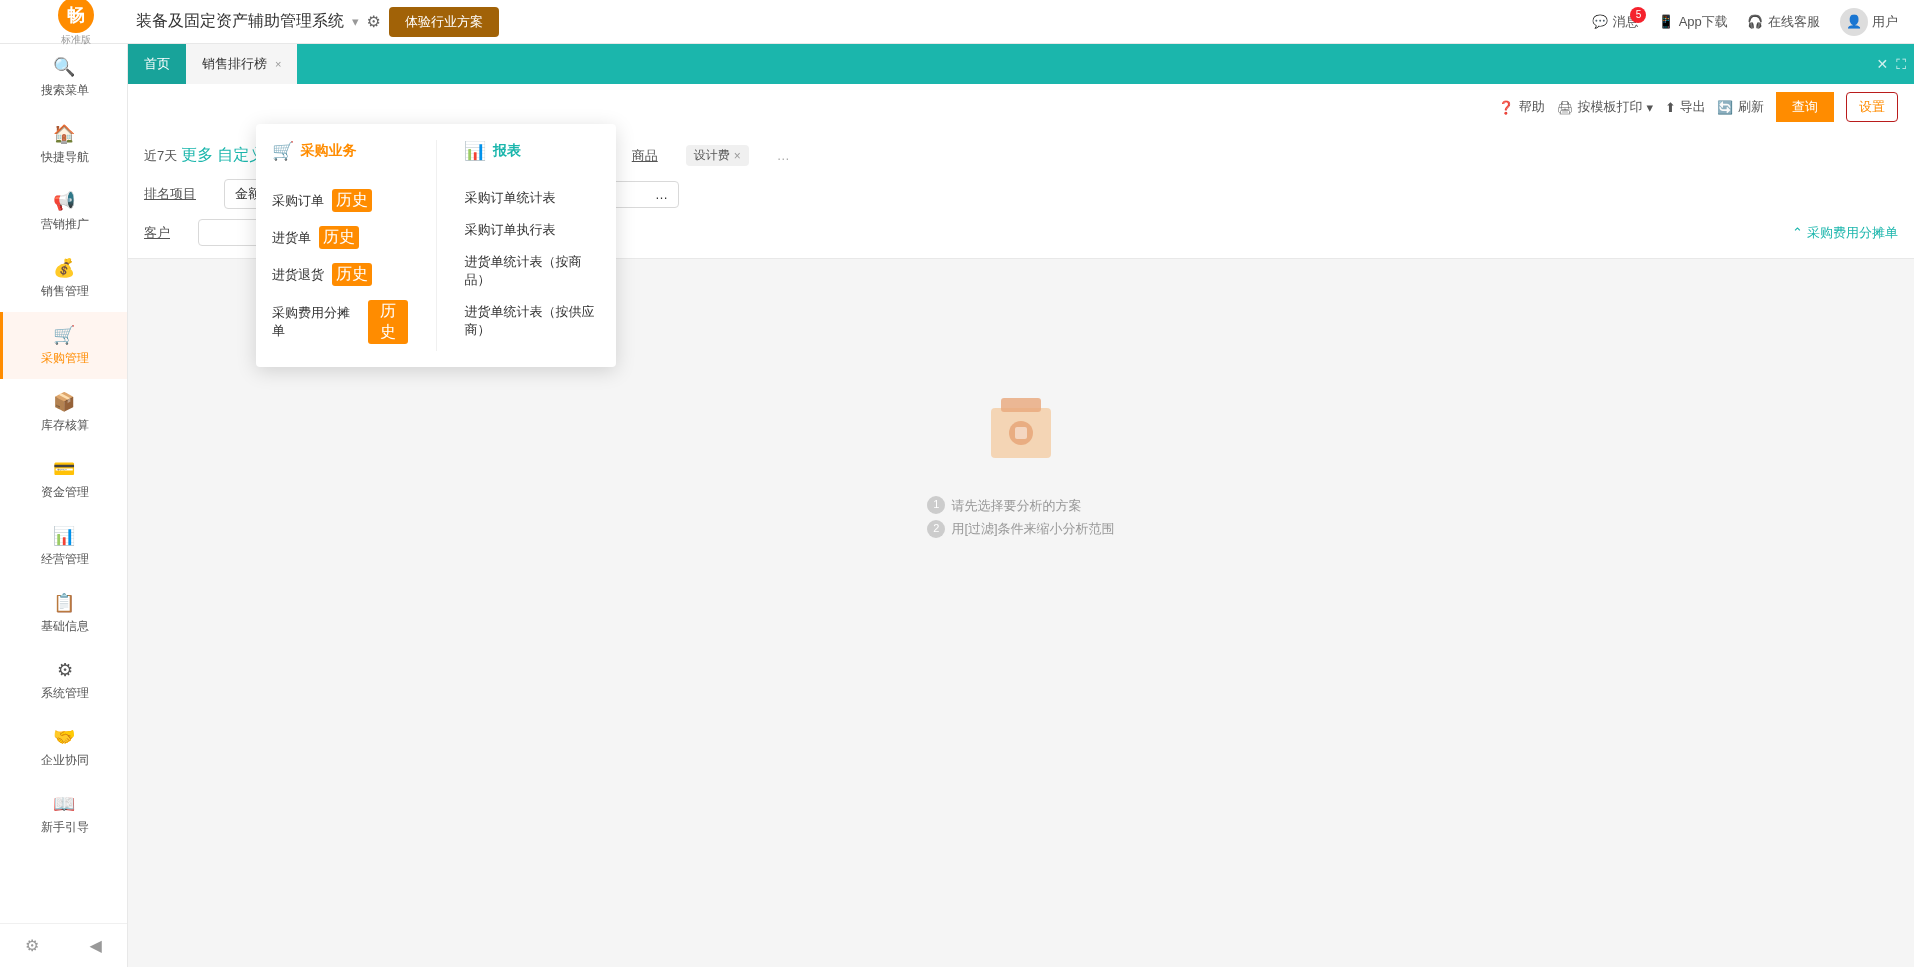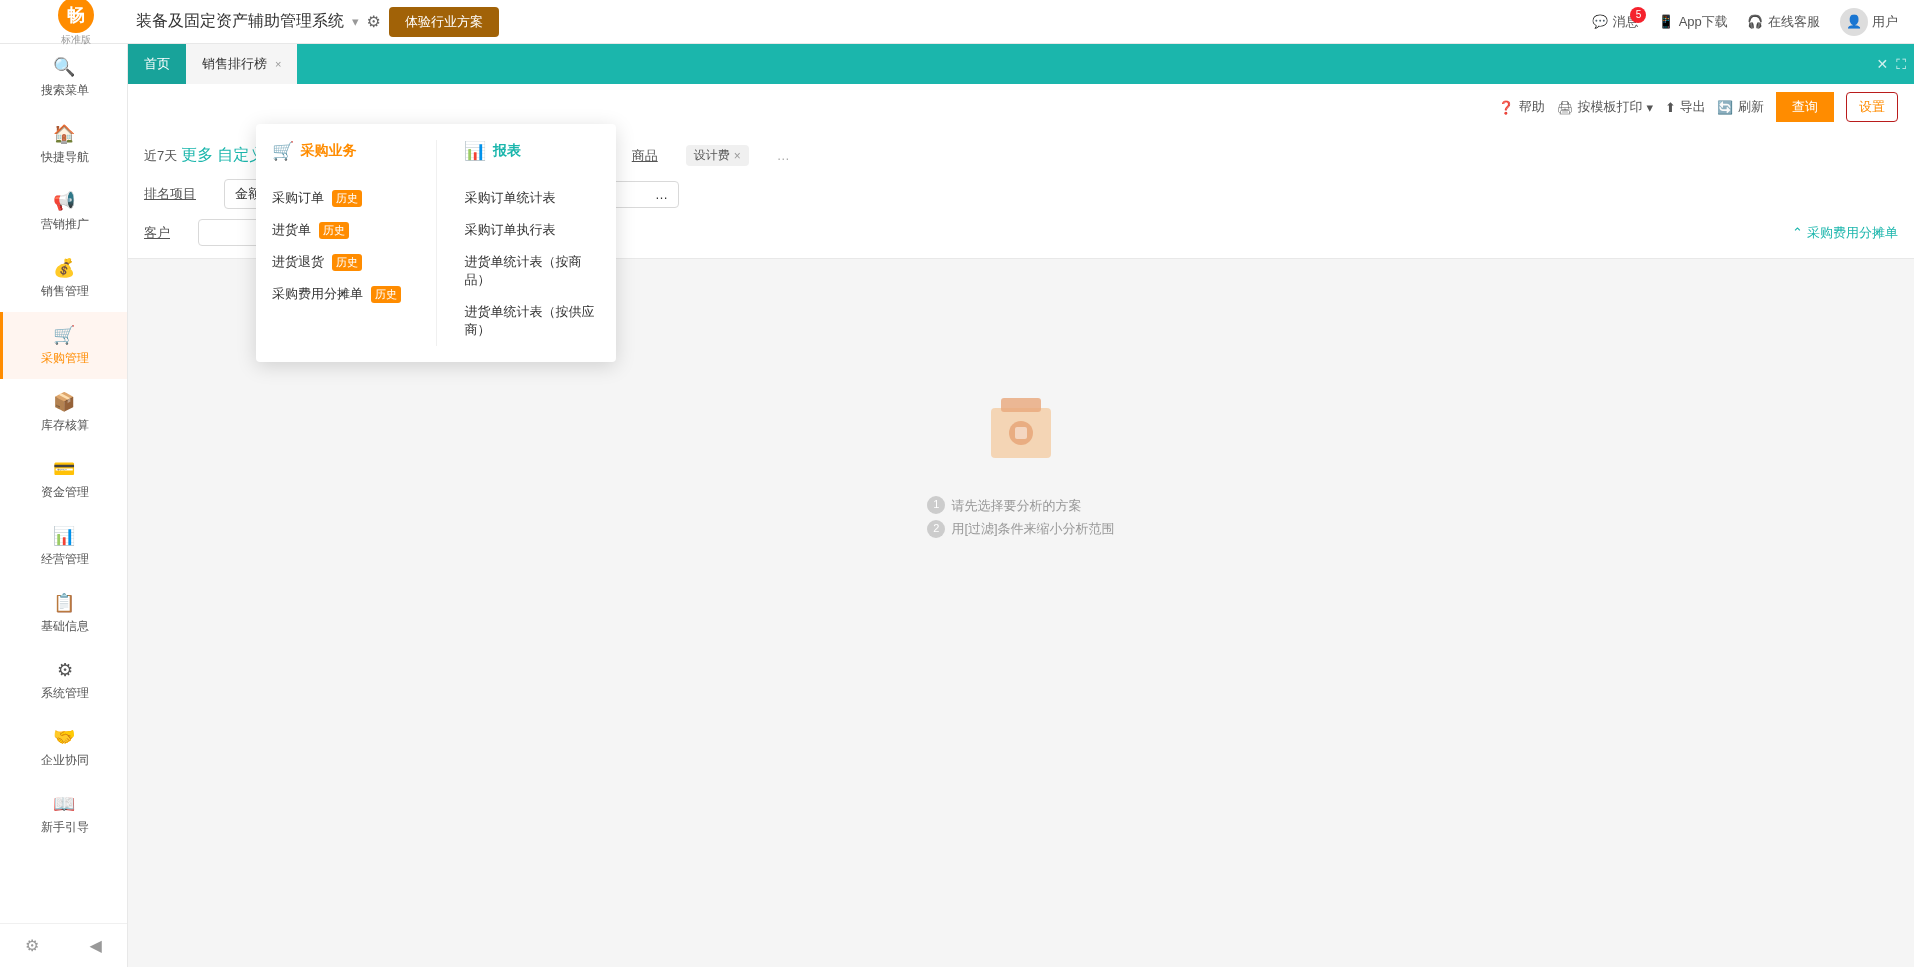--- a/index.html
+++ b/index.html
@@ -401,21 +401,21 @@
       padding: 7px 0;
       cursor: pointer;
       color: #333;
       font-size: 13px;
     }
     .history-badge {
       background: #ff8c00;
       color: white;
       border-radius: 3px;
       padding: 1px 4px;
-      font-size: 11px;
+      font-size: 16px;
       text-align: center;
     }
 
     .col-header-icon {
       font-size: 18px;
     }
   </style>
 </head>
 <body>
 

